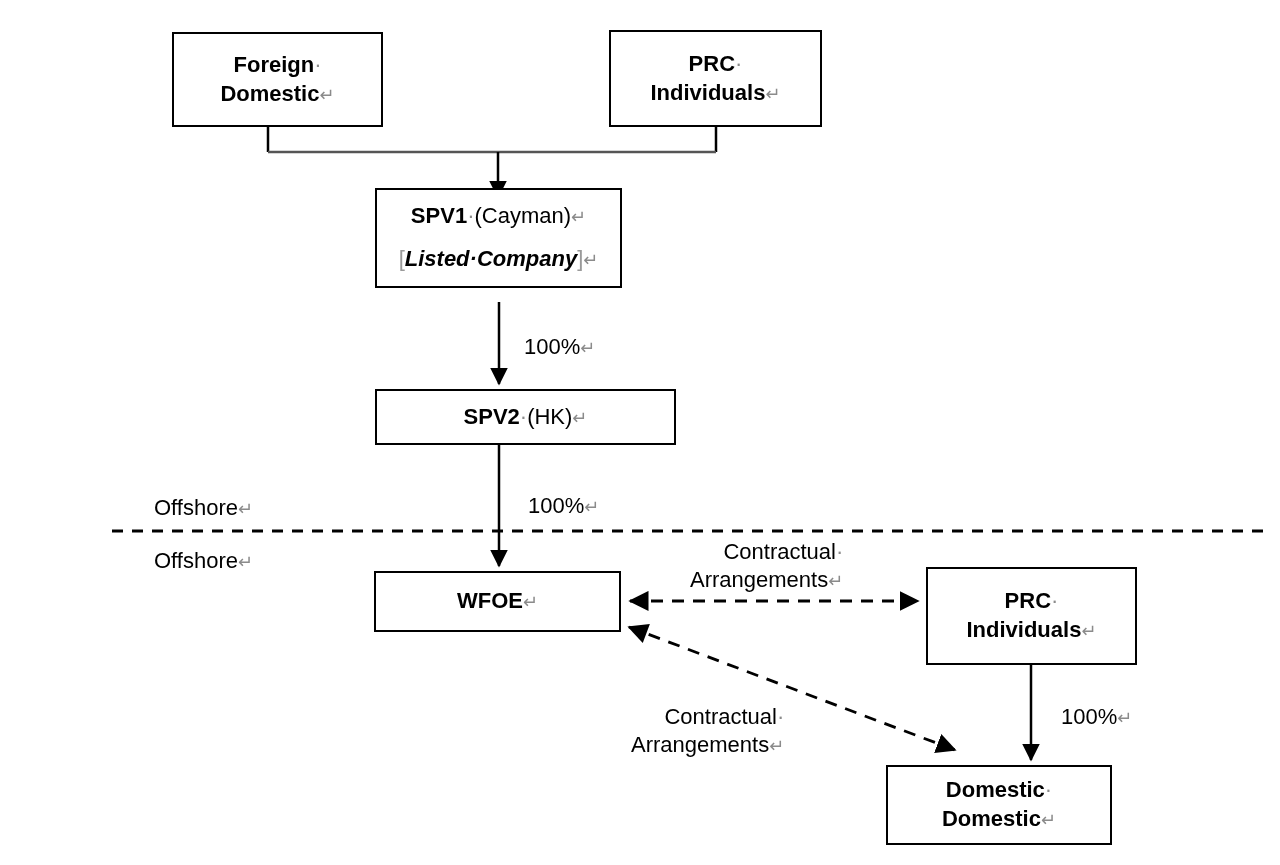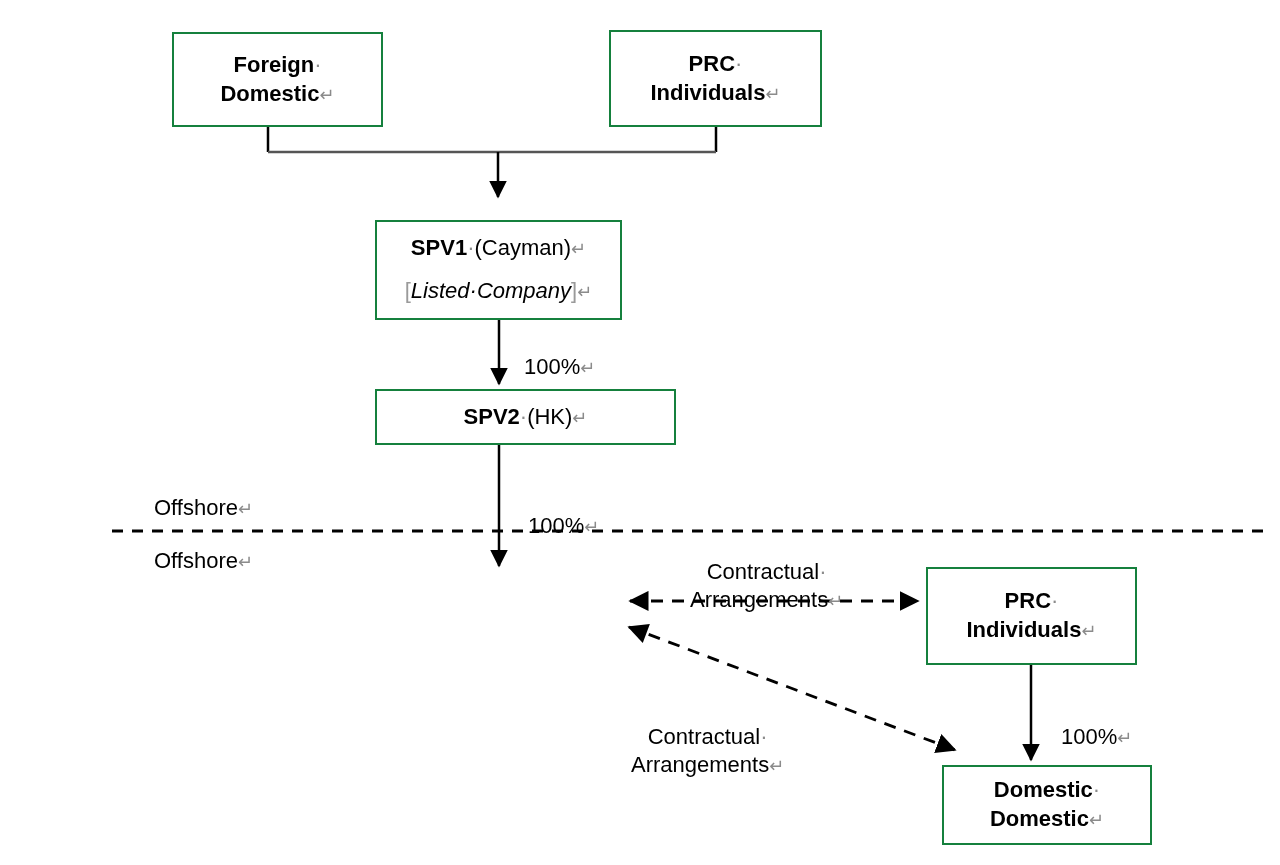--- a/index.html
+++ b/index.html
@@ -14,37 +14,37 @@
   #canvas {
     position: relative;
     width: 1280px;
     height: 865px;
     background: #ffffff;
     overflow: hidden;
   }
   .node {
     position: absolute;
     box-sizing: border-box;
-    border: 2px solid #15803d;
+    border: 2px solid #000000;
     background: #ffffff;
     display: flex;
     flex-direction: column;
     align-items: center;
     justify-content: center;
     text-align: center;
     color: #000000;
     line-height: 1.30;
   }
   .node .line {
     white-space: nowrap;
     font-size: 22px;
   }
   .b { font-weight: bold; }
   .n { font-weight: normal; }
-  .i { font-style: italic; font-weight: normal; margin-top: 28px; }
+  .i { font-style: italic; font-weight: bold; margin-top: 28px; }
   
   .pilcrow {
     color: #8b8b8b;
     font-weight: normal;
     font-style: normal;
     font-size: 18px;
     vertical-align: baseline;
   }
   .midot {
     color: #8b8b8b;
@@ -56,23 +56,22 @@
     color: #9a9a9a;
     font-style: normal;
     font-weight: normal;
   }
   .edge-label {
     position: absolute;
     font-size: 22px;
     color: #000000;
     white-space: nowrap;
     line-height: 1.28;
-    margin-top: 20px;
-  }
-  .edge-label.multi { text-align: center; }
+  }
+  .edge-label.multi { text-align: right; }
   .zone-label {
     position: absolute;
     font-size: 22px;
     color: #000000;
     white-space: nowrap;
   }
   svg.wires {
     position: absolute;
     left: 0;
     top: 0;
@@ -135,46 +134,51 @@
 
   <div class="node" style="left:609px; top:30px; width:213px; height:97px;">
     <div class="line">
       <span class="b">PRC</span><span class="midot">·</span>
     </div>
     <div class="line">
       <span class="b">Individuals</span><span class="pilcrow">↵</span>
     </div>
   </div>
 
-  <div class="node" style="left:375px; top:220px; width:247px; height:100px;">
+  <div class="node" style="left:375px; top:188px; width:247px; height:100px;">
     <div class="line" style="margin-bottom:14px;">
       <span class="b">SPV1</span><span class="midot">·</span><span class="n">(Cayman)</span><span class="pilcrow">↵</span>
     </div>
     <div class="line">
       <span class="brk">[</span><span class="i">Listed·Company</span><span class="brk">]</span><span class="pilcrow">↵</span>
     </div>
   </div>
 
   <div class="node" style="left:375px; top:389px; width:301px; height:56px;">
     <div class="line">
       <span class="b">SPV2</span><span class="midot">·</span><span class="n">(HK)</span><span class="pilcrow">↵</span>
     </div>
   </div>
 
+  <div class="node" style="left:374px; top:571px; width:247px; height:61px;">
+    <div class="line">
+      <span class="b">WFOE</span><span class="pilcrow">↵</span>
+    </div>
+  </div>
 
   <div class="node" style="left:926px; top:567px; width:211px; height:98px;">
     <div class="line">
       <span class="b">PRC</span><span class="midot">·</span>
     </div>
     <div class="line">
       <span class="b">Individuals</span><span class="pilcrow">↵</span>
     </div>
   </div>
 
-  <div class="node" style="left:942px; top:765px; width:210px; height:80px;">
+  <div class="node" style="left:886px; top:765px; width:226px; height:80px;">
     <div class="line">
       <span class="b">Domestic</span><span class="midot">·</span>
     </div>
     <div class="line">
       <span class="b">Domestic</span><span class="pilcrow">↵</span>
     </div>
   </div>
 
   <div class="edge-label" style="left:524px; top:333px;">
     <span>100%</span><span class="pilcrow">↵</span>

